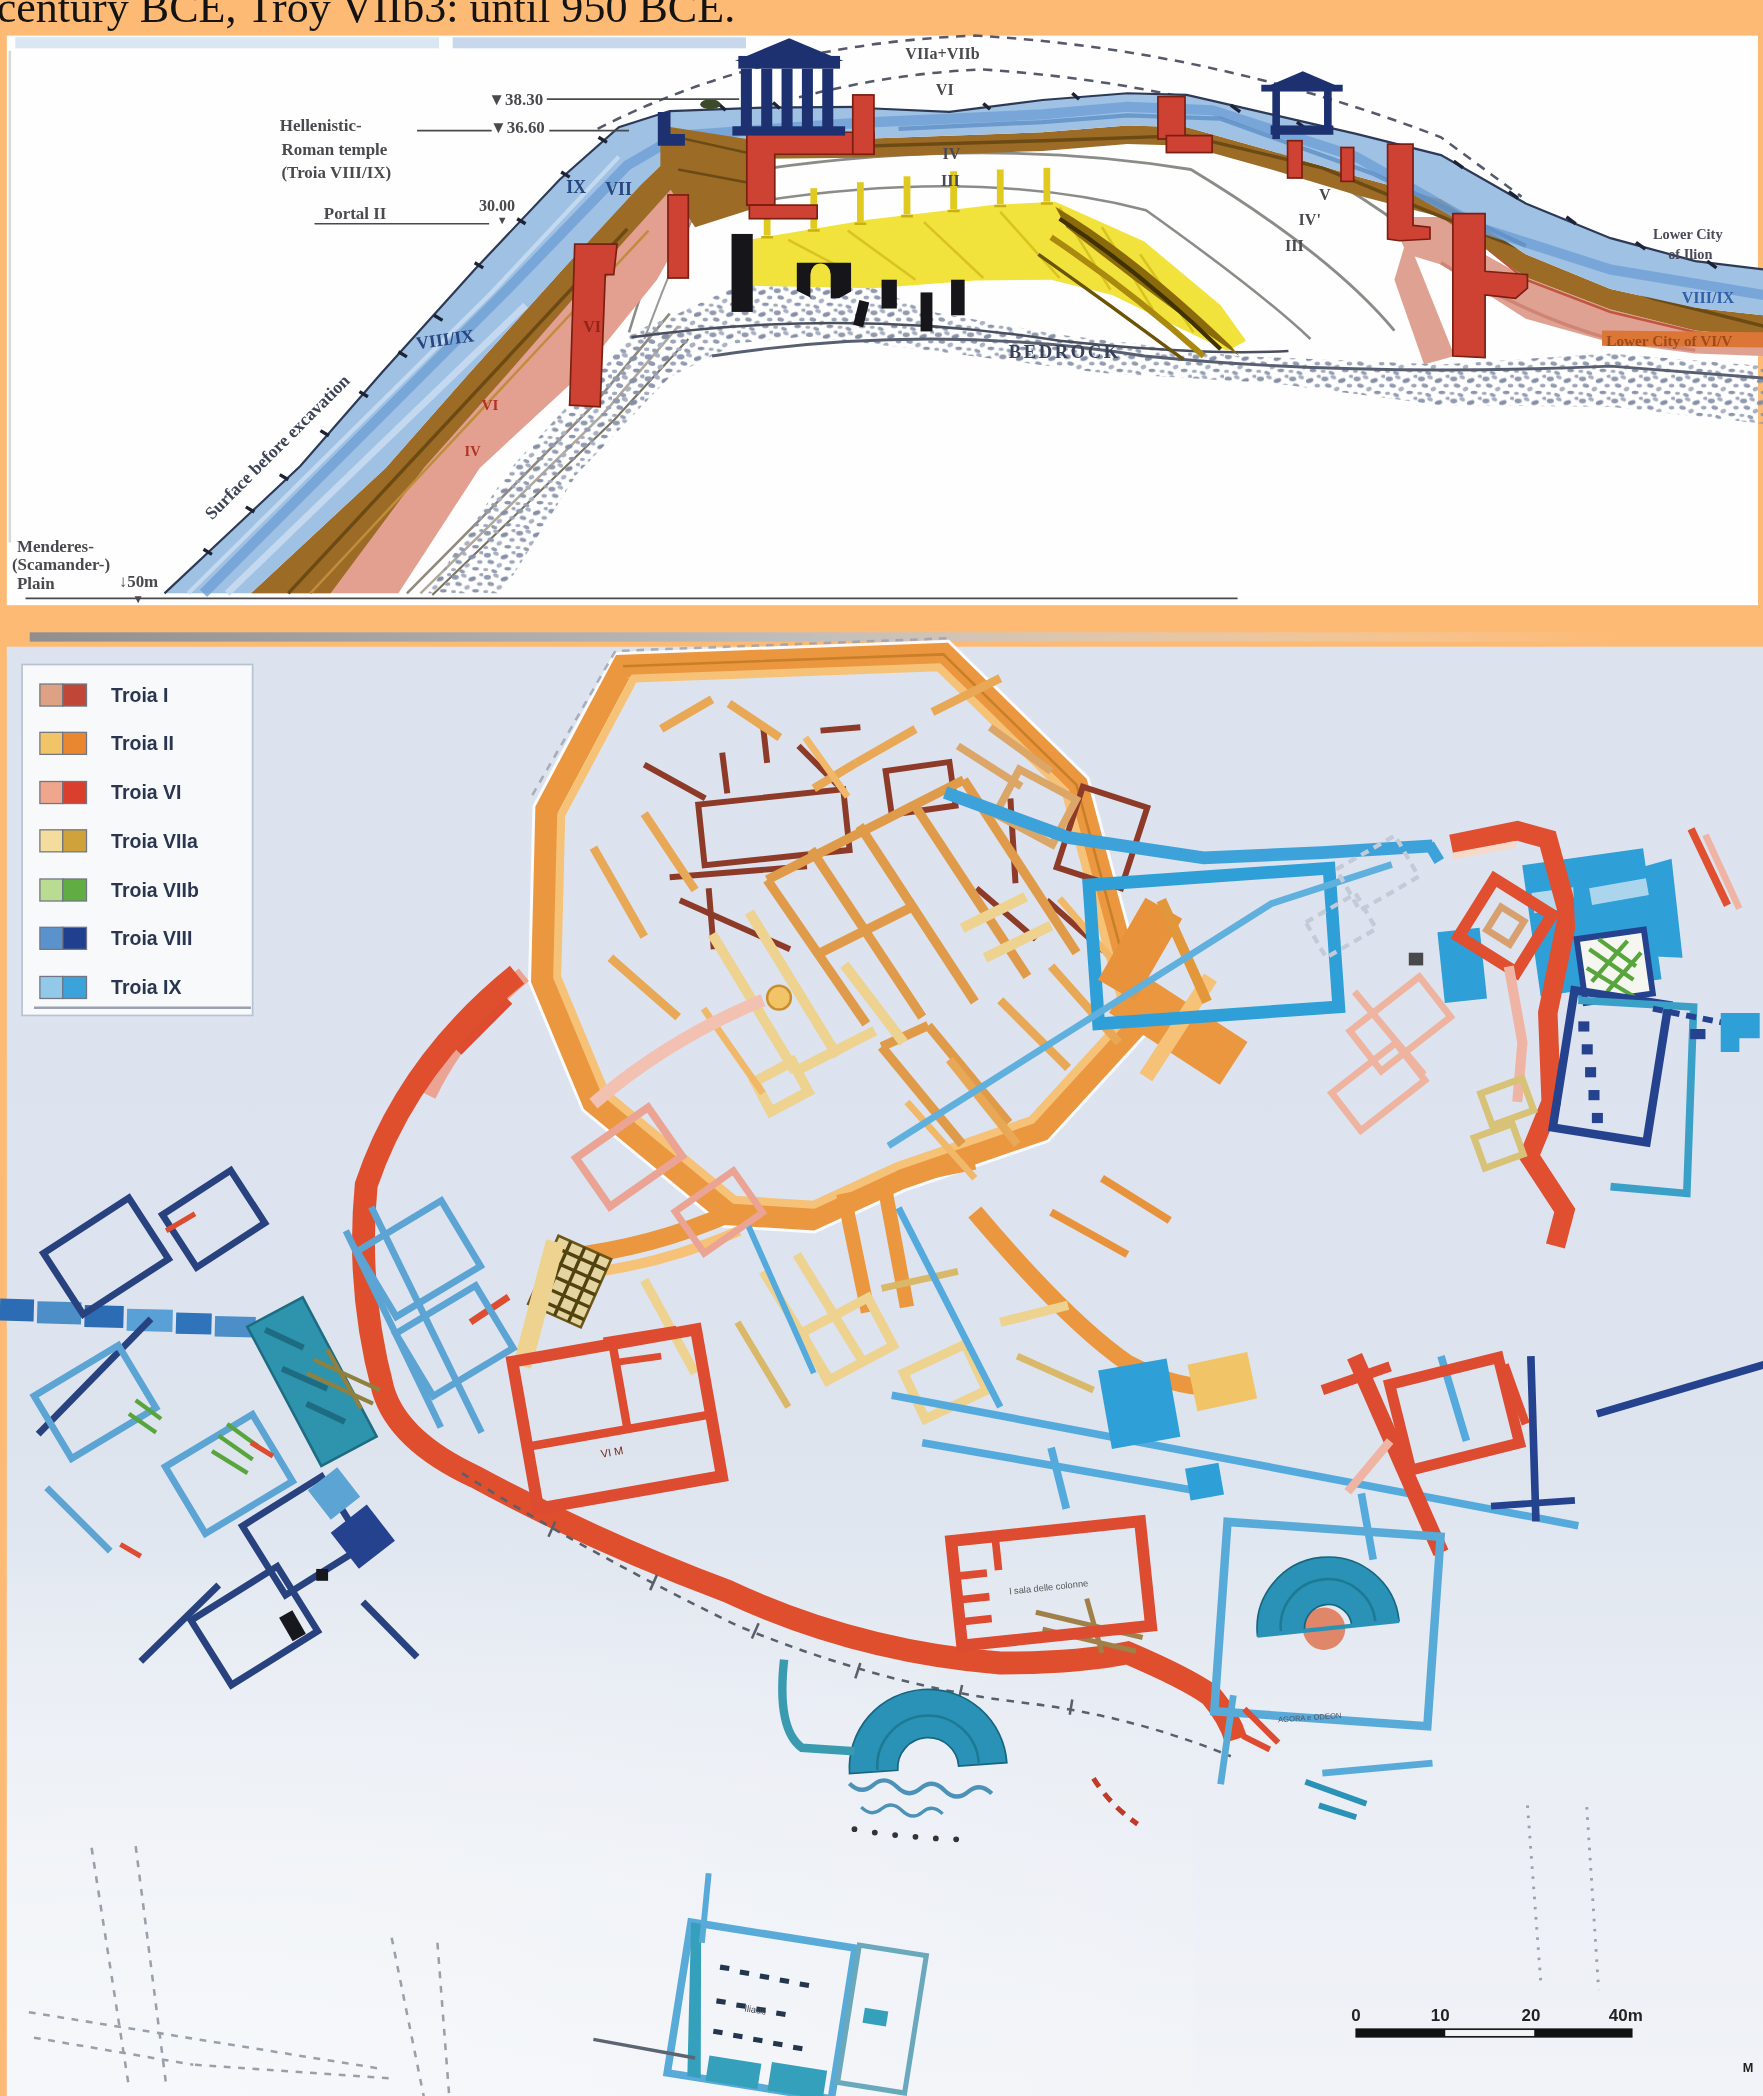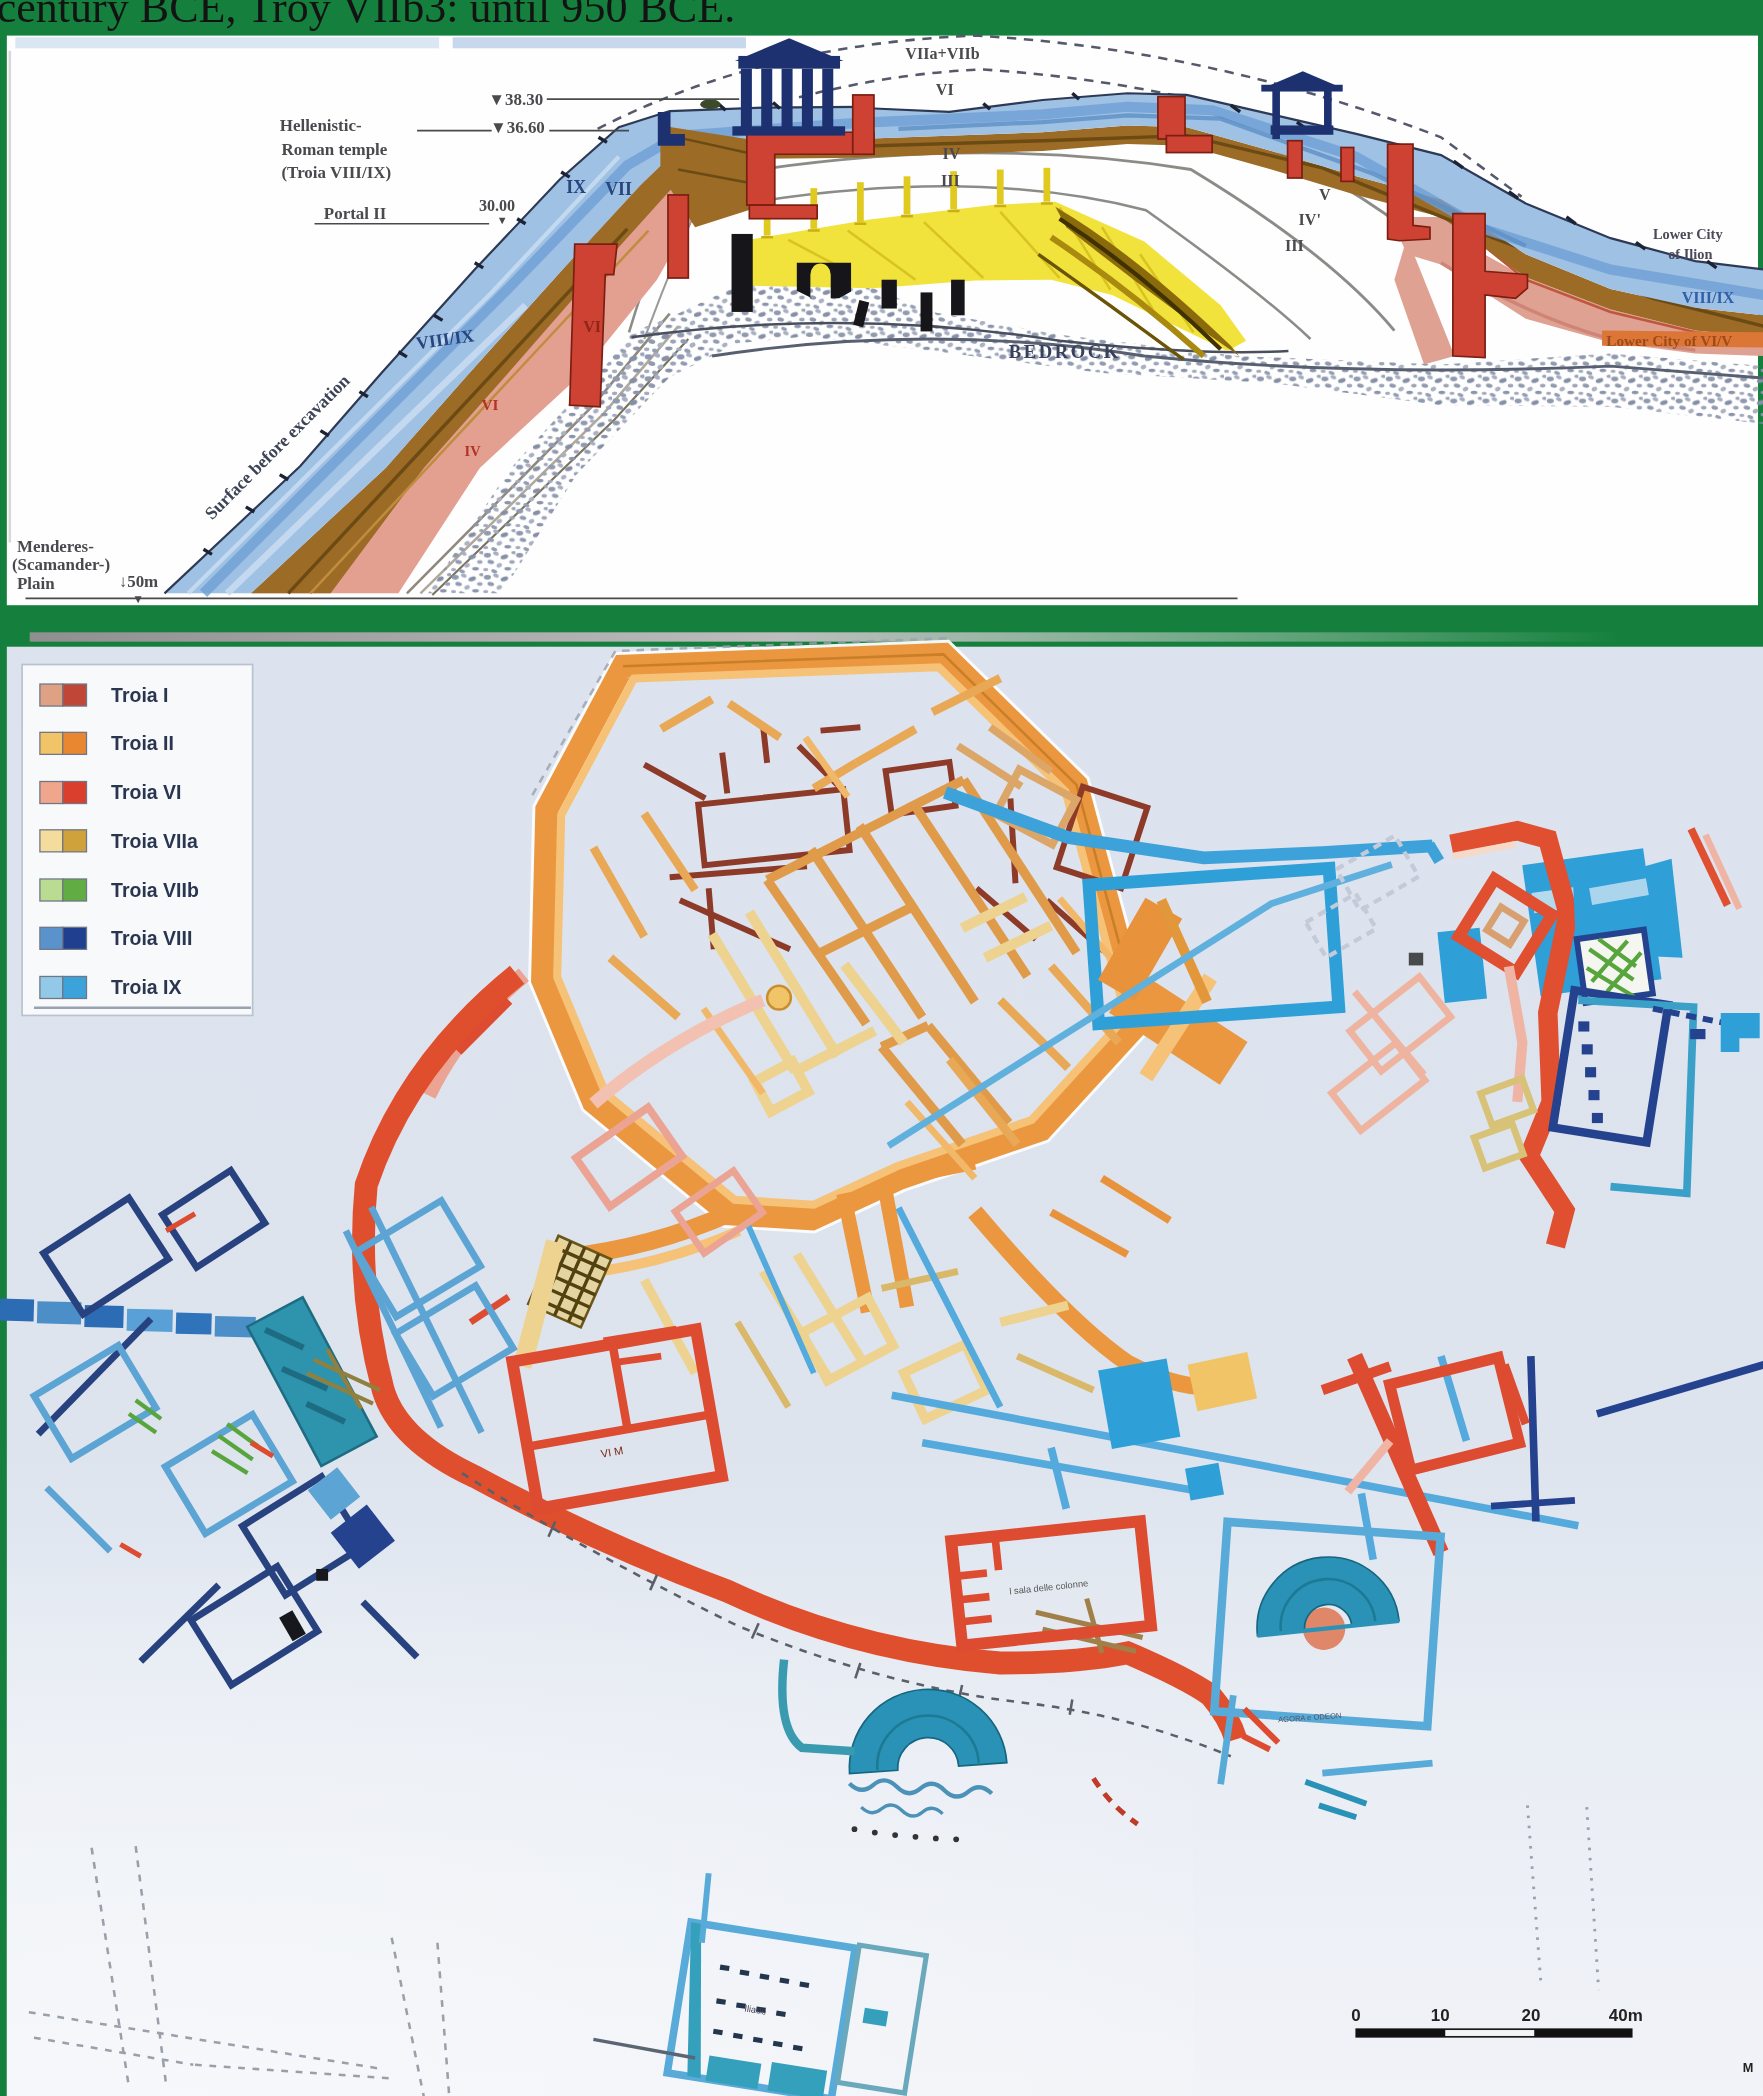--- a/index.html
+++ b/index.html
@@ -1,16 +1,16 @@
 <!DOCTYPE html>
 <html style="font-size:13.6px"><head>
 <meta charset="utf-8">
 <style>
   html,body{margin:0;padding:0;background:#ffffff;}
-  #page{position:relative;width:1764px;height:2097px;overflow:hidden;background:#15803d;
+  #page{position:relative;width:1764px;height:2097px;overflow:hidden;background:#fdba74;
         font-family:"Liberation Sans", sans-serif;}
   svg{position:absolute;left:0;top:0;}
   .sx{font-family:"Liberation Serif", serif;}
 </style>
 </head>
 <body>
 <div id="page">
 <svg width="1764" height="2097" viewBox="0 0 2081 2474">
 <defs>
   <linearGradient id="grayfade" x1="0" y1="0" x2="1" y2="0">

